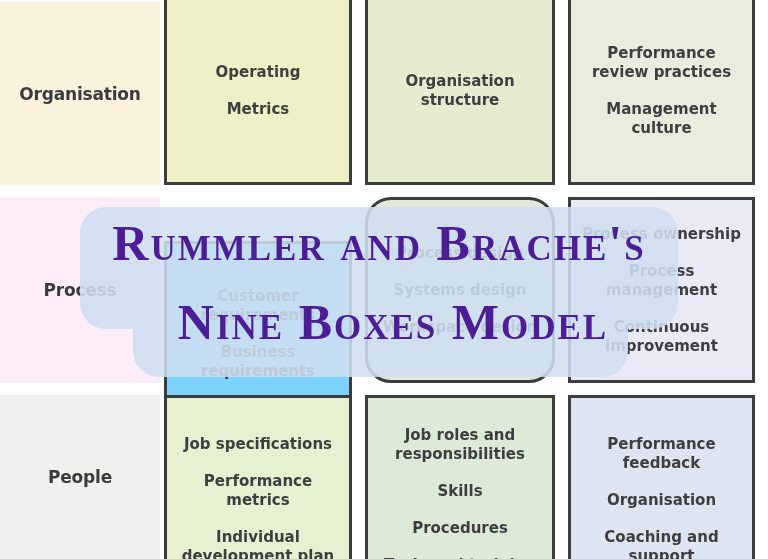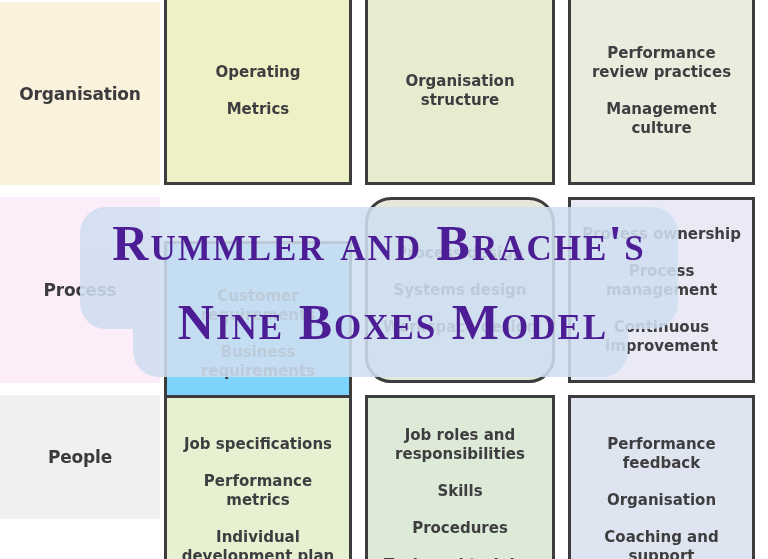--- a/index.html
+++ b/index.html
@@ -12,21 +12,21 @@
   }
   
   .cell{position:absolute;box-sizing:border-box;}
   .colL{left:0;width:160px;}
   .col1{left:164px;width:188px;}
   .col2{left:365px;width:190px;}
   .col3{left:568px;width:187px;}
   
   .rowL1{top:2px;height:183px;}
   .rowL2{top:197px;height:186px;}
-  .rowL3{top:395px;height:124px;}
+  .rowL3{top:395px;height:164px;}
   .row1{top:-4px;height:189px;}
   .row2{top:197px;height:186px;}
   .row3{top:395px;height:210px;}
   
   .label-cell{
     display:flex;align-items:center;justify-content:center;
     color:#3b3b3d;font-weight:bold;font-size:17px;
     letter-spacing:-0.2px;
   }
   

